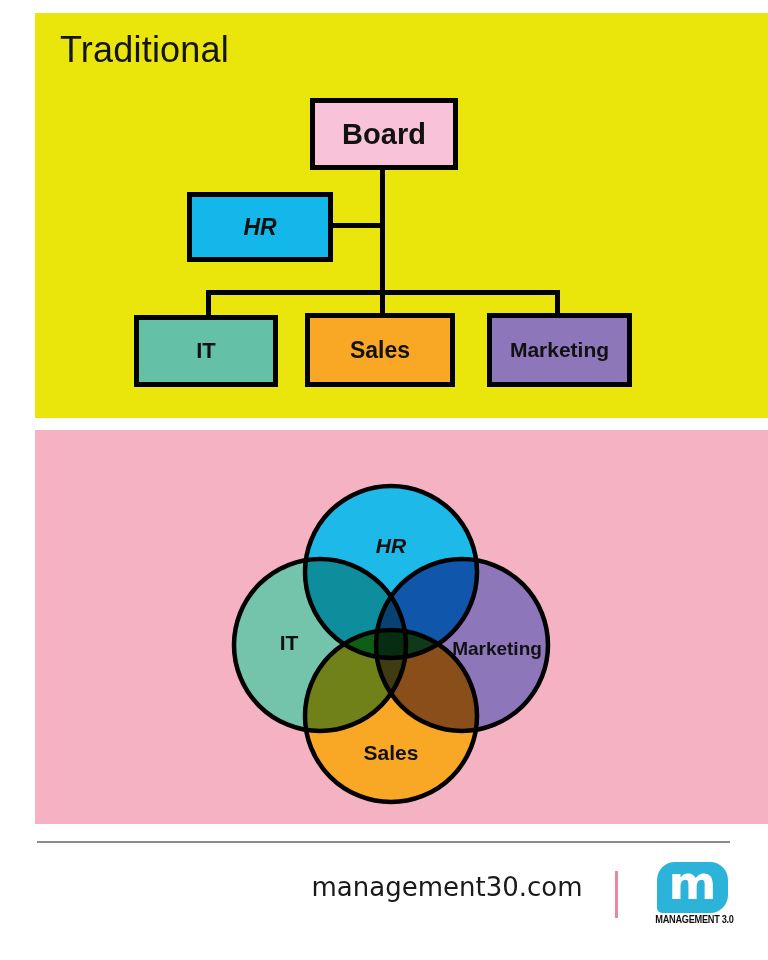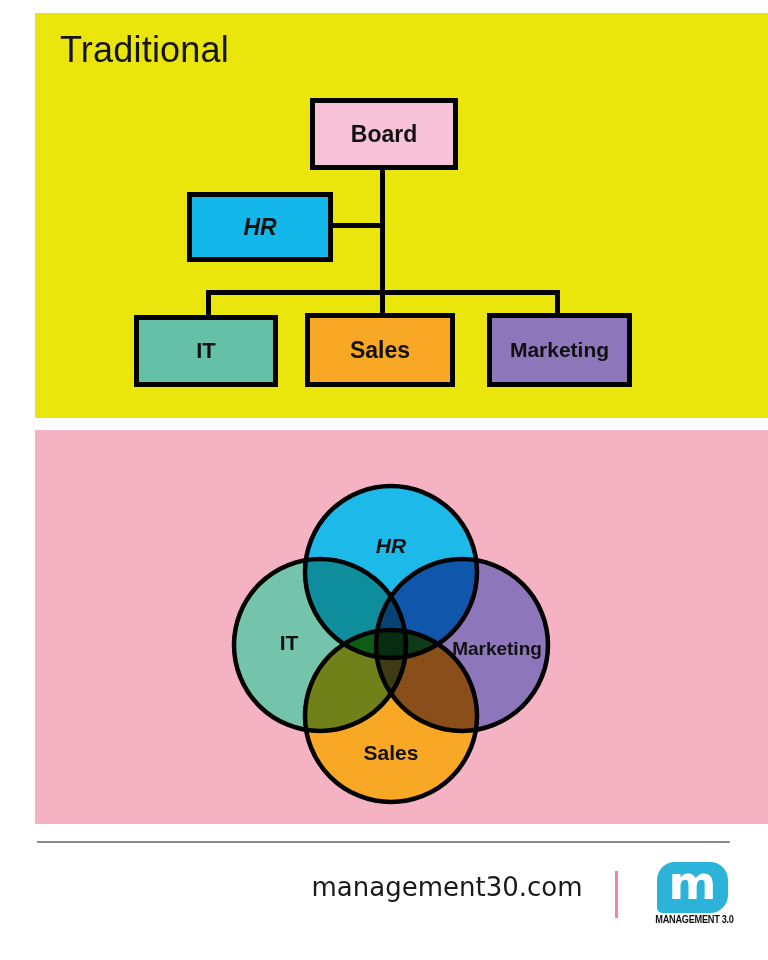--- a/index.html
+++ b/index.html
@@ -48,21 +48,21 @@
 <div class="panel" style="top: 13px; height: 405px; background: rgb(234, 229, 10);">
 
   <div class="panel-title">Traditional</div>
 
   <div class="org-line" style="left:345px;top:144px;width:5px;height:156px;"></div>
   <div class="org-line" style="left:296px;top:210px;width:51px;height:5px;"></div>
   <div class="org-line" style="left:171px;top:277px;width:354px;height:5px;"></div>
   <div class="org-line" style="left:171px;top:277px;width:5px;height:30px;"></div>
   <div class="org-line" style="left:520px;top:277px;width:5px;height:30px;"></div>
 
-  <div class="org-box" style="left: 275px; top: 85px; width: 148px; height: 72px; font-size: 23px; background: rgb(248, 195, 216);">
+  <div class="org-box" style="left: 275px; top: 85px; width: 148px; height: 72px; font-size: 29px; background: rgb(248, 195, 216);">
     <span>Board</span>
   </div>
 
   <div class="org-box" style="left: 152px; top: 179px; width: 146px; height: 70px; font-size: 23px; font-style: italic; background: rgb(20, 183, 233);">
     <span>HR</span>
   </div>
 
   <div class="org-box" style="left: 99px; top: 302px; width: 144px; height: 72px; font-size: 22px; background: rgb(100, 193, 168);">
     <span>IT</span>
   </div>

